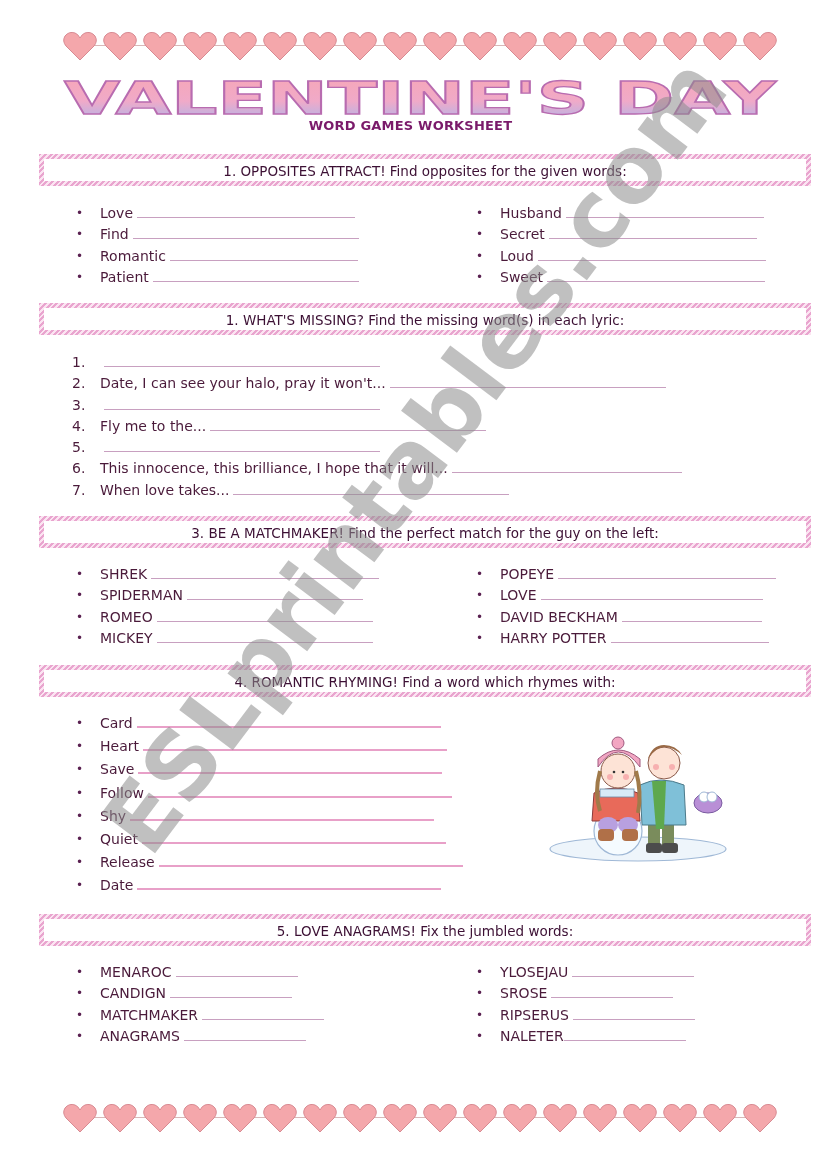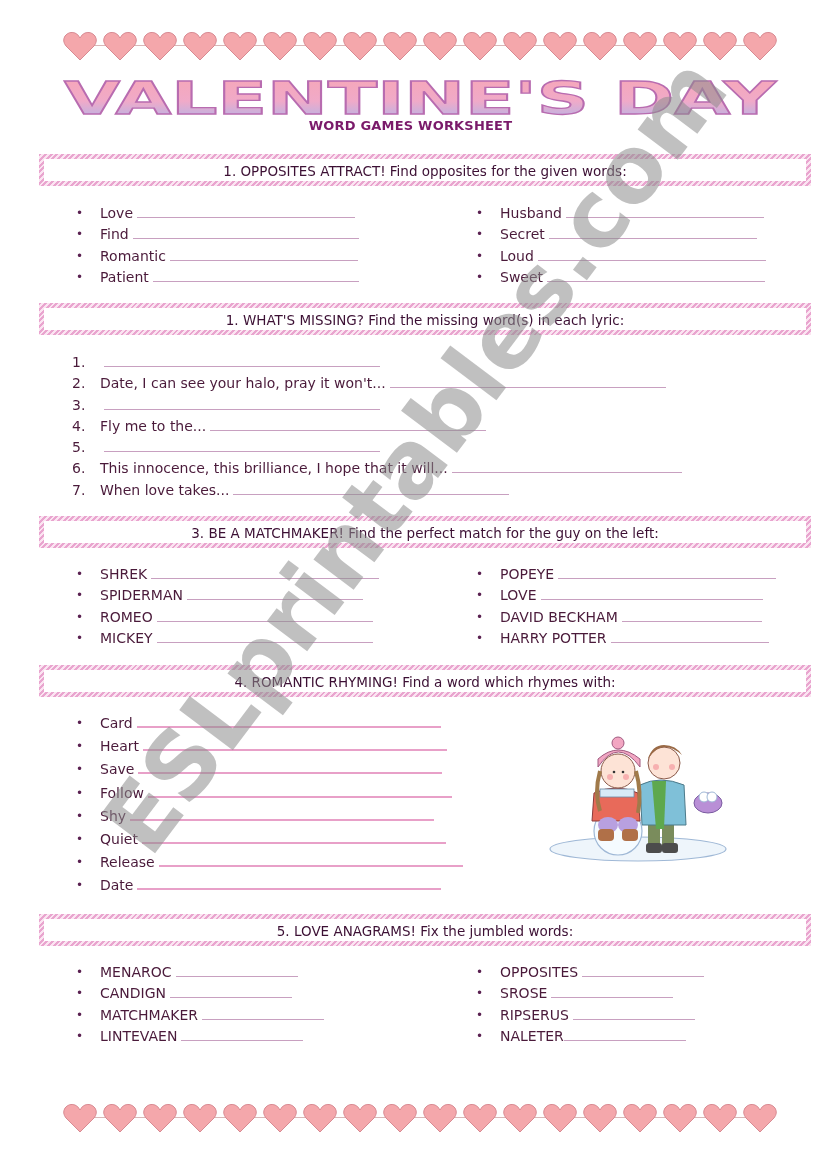--- a/index.html
+++ b/index.html
@@ -242,24 +242,24 @@
   </svg>
 </div>
 
 <div class="section-box" style="top:914px;">
   <div class="section-title">5. LOVE ANAGRAMS! Fix the jumbled words:</div>
 </div>
 <ul class="list" style="left:100px; top:962px;">
   <li class="item"><span class="bullet">•</span><span class="label">MENAROC</span><span class="line" style="width:122px"></span></li>
   <li class="item"><span class="bullet">•</span><span class="label">CANDIGN</span><span class="line" style="width:122px"></span></li>
   <li class="item"><span class="bullet">•</span><span class="label">MATCHMAKER</span><span class="line" style="width:122px"></span></li>
-  <li class="item"><span class="bullet">•</span><span class="label">LINTEVAEN</span><span class="line" style="width:122px"></span></li>
+  <li class="item"><span class="bullet">•</span><span class="label">ANAGRAMS</span><span class="line" style="width:122px"></span></li>
 </ul>
 <ul class="list" style="left:500px; top:962px;">
-  <li class="item"><span class="bullet">•</span><span class="label">OPPOSITES</span><span class="line" style="width:122px"></span></li>
+  <li class="item"><span class="bullet">•</span><span class="label">YLOSEJAU</span><span class="line" style="width:122px"></span></li>
   <li class="item"><span class="bullet">•</span><span class="label">SROSE</span><span class="line" style="width:122px"></span></li>
   <li class="item"><span class="bullet">•</span><span class="label">RIPSERUS</span><span class="line" style="width:122px"></span></li>
   <li class="item"><span class="bullet">•</span><span class="label">NALETER</span><span class="line" style="width:122px;margin-left:0"></span></li>
 </ul>
 
 <div class="heart-row" id="heart-row-bottom" style="top:1100px;">
     <div class="heart">
       <svg viewBox="0 0 36 32">
         <path d="M18 30 L4 16 Q0 11 3 6 Q7 1 13 3 Q16 4 18 8 Q20 4 23 3 Q29 1 33 6 Q36 11 32 16 Z" fill="#f4a7ab" stroke="#d88a92" stroke-width="1"></path>
       </svg>

